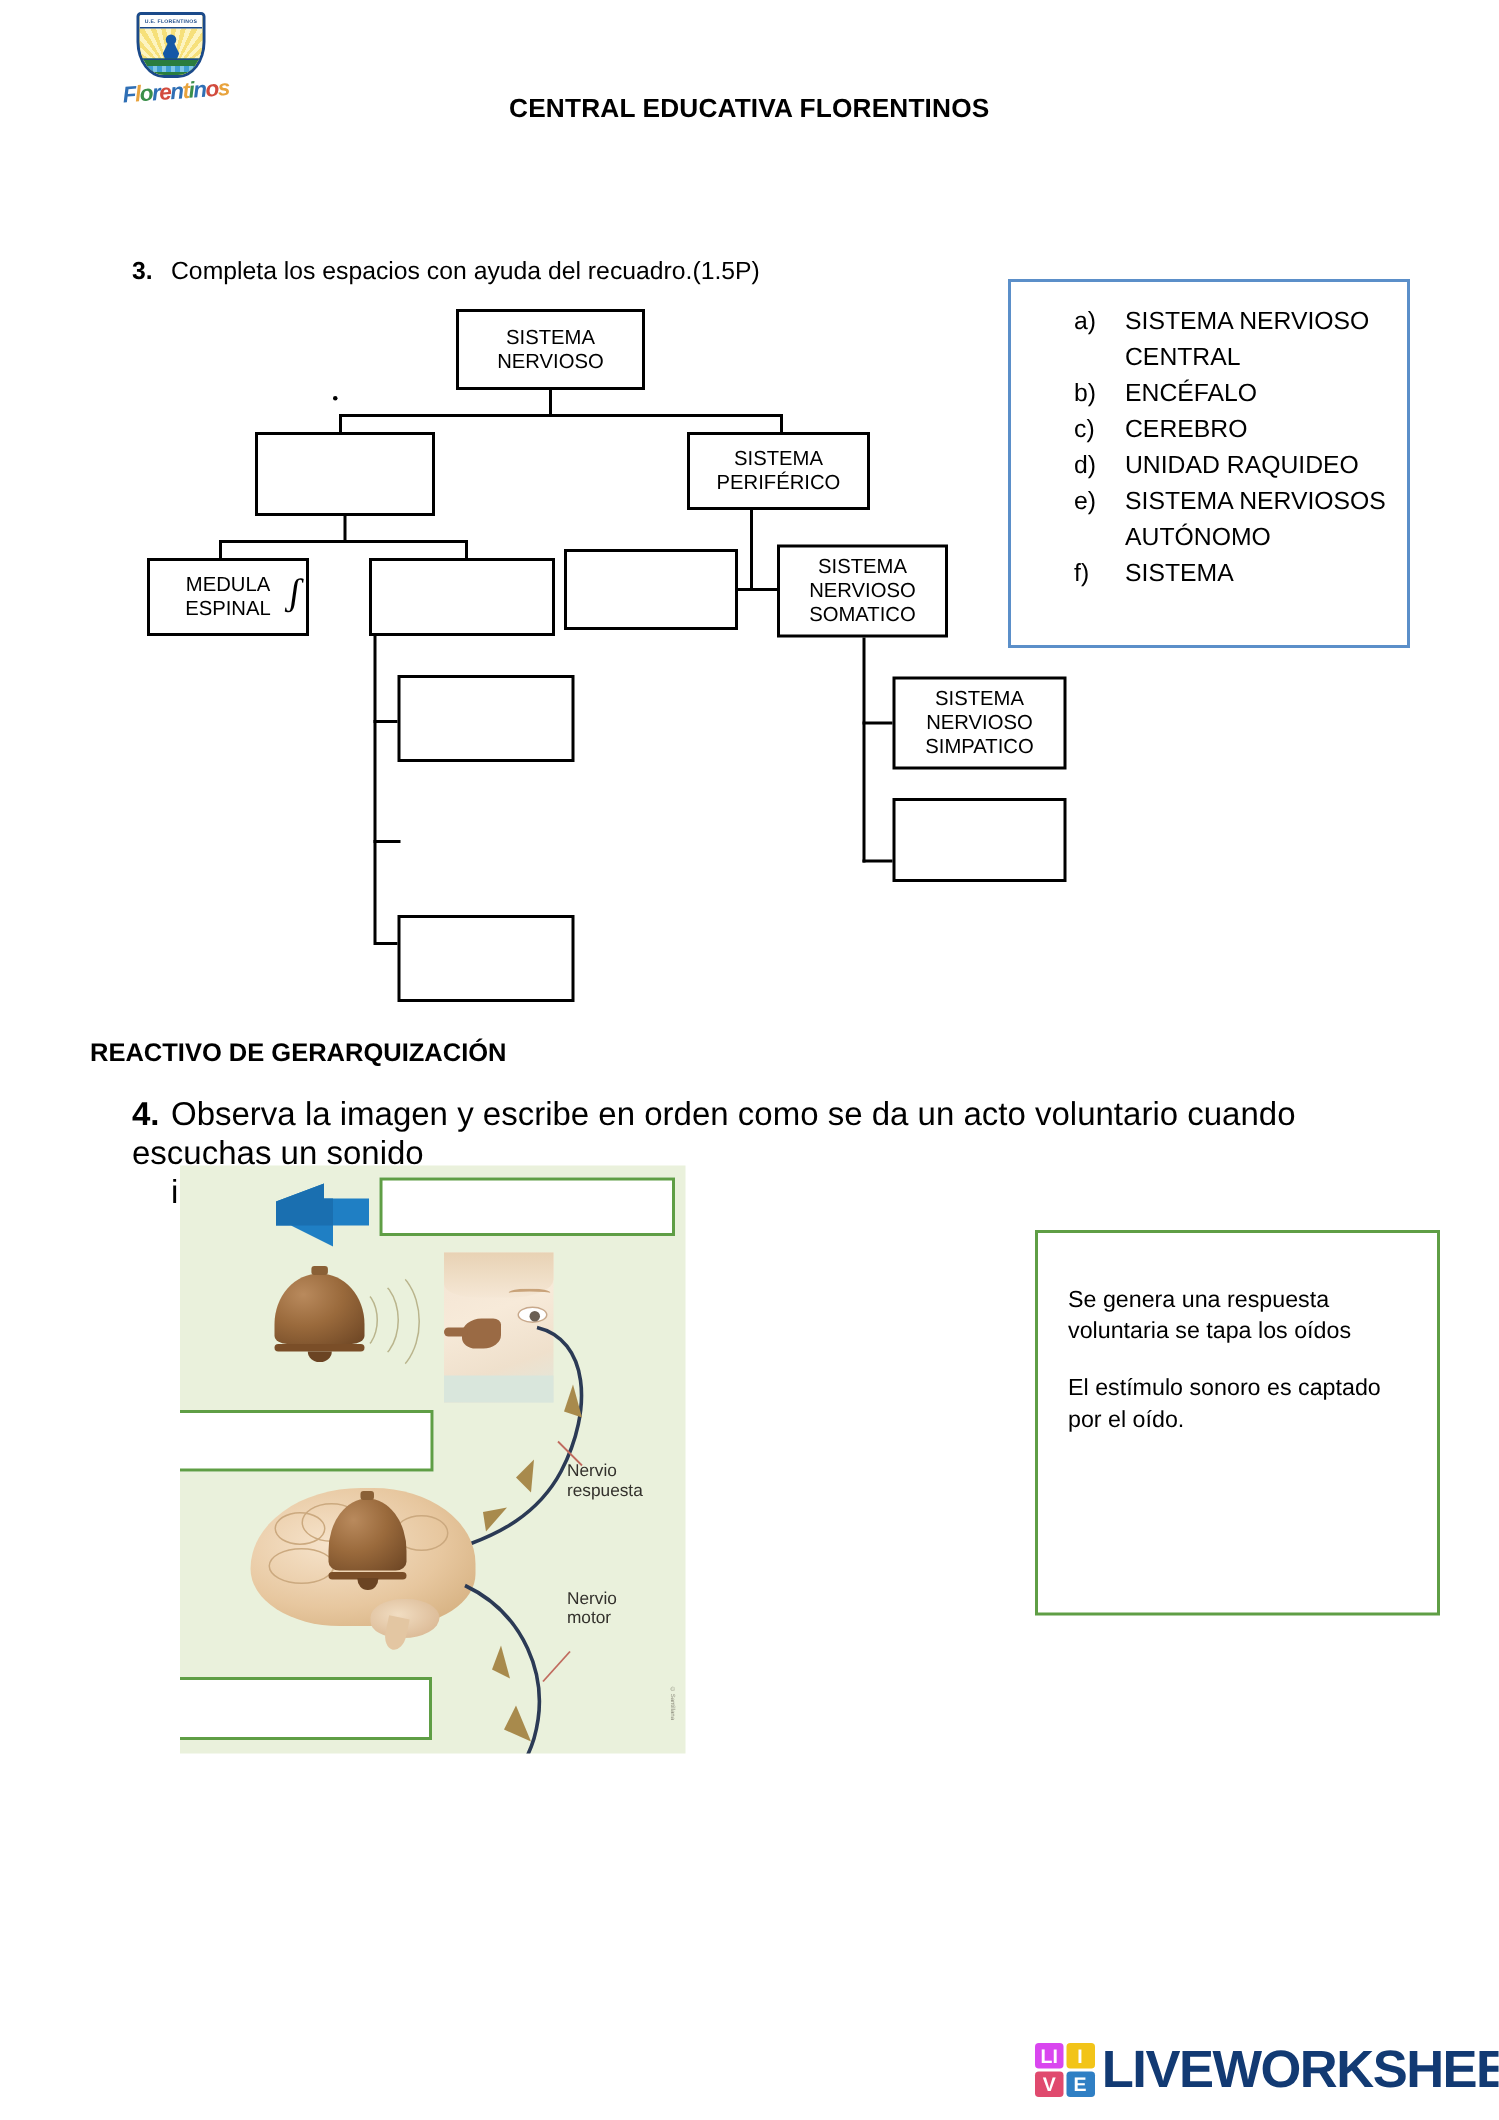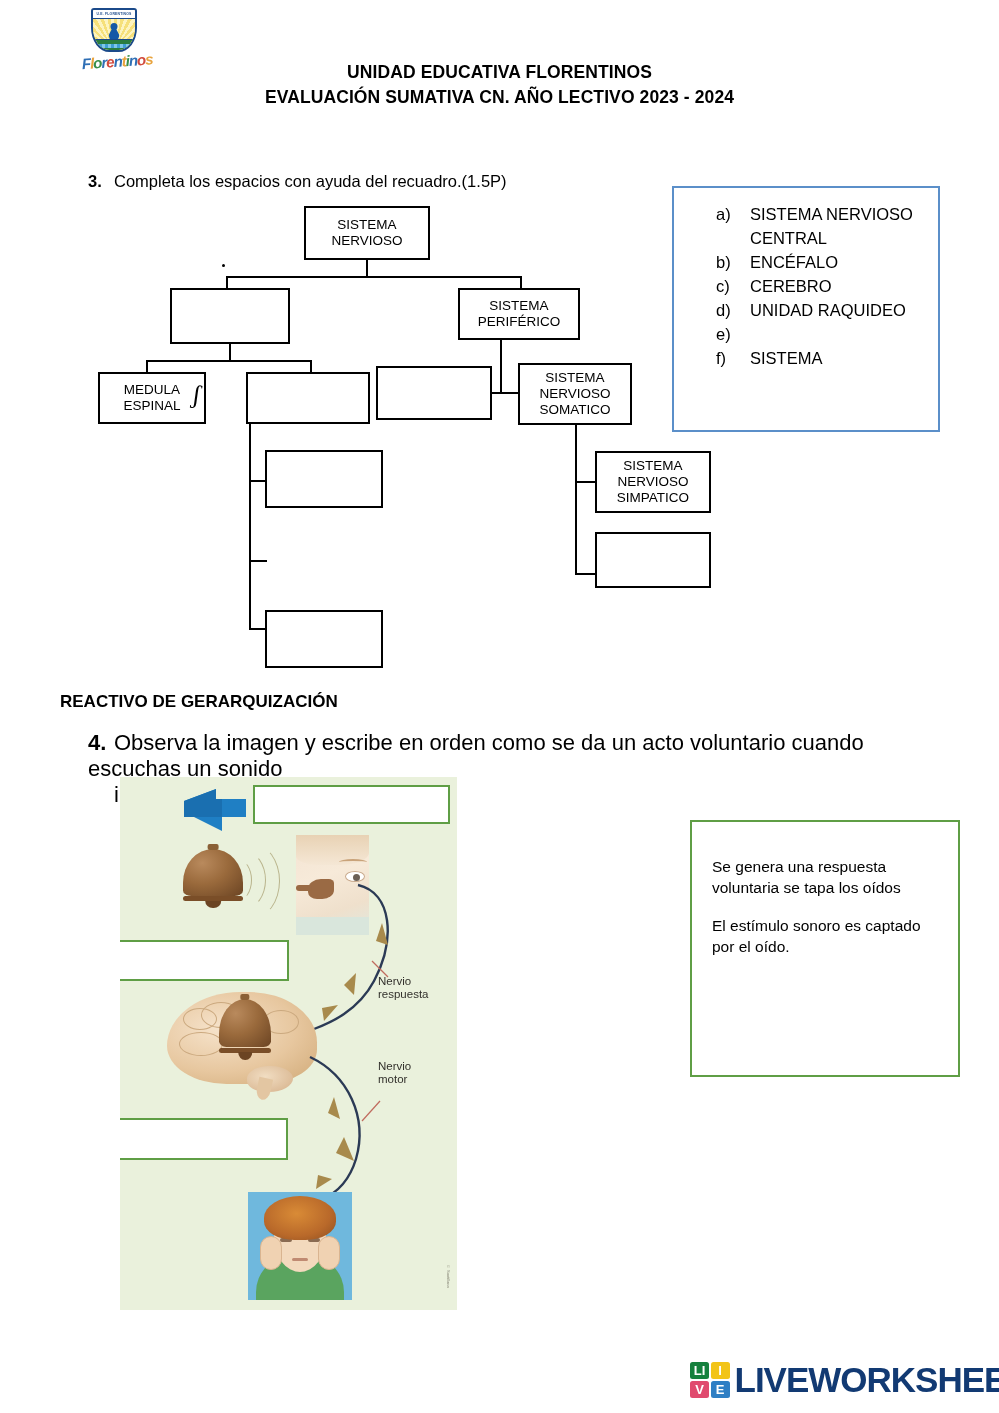--- a/index.html
+++ b/index.html
@@ -81,21 +81,21 @@
 
   
   .section-head { position: absolute; left: 60px; top: 692px; font-size: 17px; font-weight: bold; }
 
   .q4-stem { position: absolute; left: 88px; top: 730px; width: 850px;
              font-size: 22px; line-height: 26px; }
   .q4-stem .q3-num { width: 26px; }
 
   
   .figure {
-    position: absolute; left: 120px; top: 777px; width: 337px; height: 533px;
+    position: absolute; left: 120px; top: 777px; width: 337px; height: 392px;
     background: #eaf1dc; overflow: hidden;
   }
   .blue-arrow { position: absolute; left: 62px; top: 10px; width: 66px; height: 46px; }
   .bell { position:absolute; }
   .bell-body { width:100%; height:78%; border-radius: 50% 50% 14% 14% / 72% 72% 12% 12%;
      background: radial-gradient(ellipse at 32% 30%, #b98a5d 0%, #9a6a3c 45%, #6b4423 100%); }
   .bell-top { position:absolute; left:50%; top:-5px; transform:translateX(-50%);
      width:18%; height:10%; background:#8a6036; border-radius:2px; }
   .bell-foot { position:absolute; left:50%; bottom:2%; transform:translateX(-50%);
      width:26%; height:12%; background:#6b4423; border-radius:0 0 50% 50%/0 0 100% 100%; }
@@ -161,21 +161,21 @@
     border: 2px solid #5f9e45; background: #fff; padding: 34px 20px 0 20px;
   }
   .statement { font-size: 15.5px; line-height: 21px; margin: 0 0 17px 0; }
 
   
   .lw { position: absolute; left: 690px; top: 1360px; height: 40px; display: flex; align-items: center; }
   .lw-grid { display: grid; grid-template-columns: 19px 19px; grid-template-rows: 17px 17px;
              gap: 1.5px; margin-right: 5px; }
   .lw-cell { display:flex; align-items:center; justify-content:center; color:#fff;
              font-weight:bold; font-size:13px; border-radius:2.5px; }
-  .lw-l { background:#15803d; } .lw-i { background:#f2c418; }
+  .lw-l { background:#d946ef; } .lw-i { background:#f2c418; }
   .lw-v { background:#e04a6e; } .lw-e { background:#2f7fc4; }
   .lw-text { font-size: 35px; font-weight: bold; color: #123a73; letter-spacing: -1px; }
 </style>
 </head>
 <body>
 
 <div class="header">
   <div class="crest">
     <div class="crest-shield">
       <div class="crest-rays"></div>
@@ -185,22 +185,21 @@
         </div>
       <div class="crest-top">
           <div class="crest-top-txt">U.E. FLORENTINOS</div>
         </div>
     </div>
   </div>
   <div class="wordmark">
     <span>F</span><span>l</span><span>o</span><span>r</span><span>e</span><span>n</span><span>t</span><span>i</span><span>n</span><span>o</span><span>s</span>
   </div>
   <div class="title-block">
-    <div class="title-line">UNIDAD EDUCATIVA FLORENTINOS</div>
-    <div class="title-line">EVALUACIÓN SUMATIVA CN. AÑO LECTIVO 2023 - 2024</div>
+    <div class="title-line">CENTRAL EDUCATIVA FLORENTINOS</div>
   </div>
 </div>
 
 <div class="q3-stem">
   <span class="q3-num">3.</span><span>Completa los espacios con ayuda del recuadro.(1.5P)</span>
 </div>
 
 <div class="diagram">
 
   <div class="dbox" style="left:216px; top:8px; width:126px; height:54px;">
@@ -273,20 +272,21 @@
     <li class="opt-item">
       <span class="opt-key">c)</span>
       <span class="opt-txt">CEREBRO</span>
     </li>
     <li class="opt-item">
       <span class="opt-key">d)</span>
       <span class="opt-txt">UNIDAD RAQUIDEO</span>
     </li>
     <li class="opt-item">
       <span class="opt-key">e)</span>
+      <span class="opt-txt">SISTEMA NERVIOSOS AUTÓNOMO</span>
     </li>
     <li class="opt-item">
       <span class="opt-key">f)</span>
       <span class="opt-txt">SISTEMA</span>
     </li>
   </ul>
 </div>
 
 <div class="section-head">REACTIVO DE GERARQUIZACIÓN</div>
 

